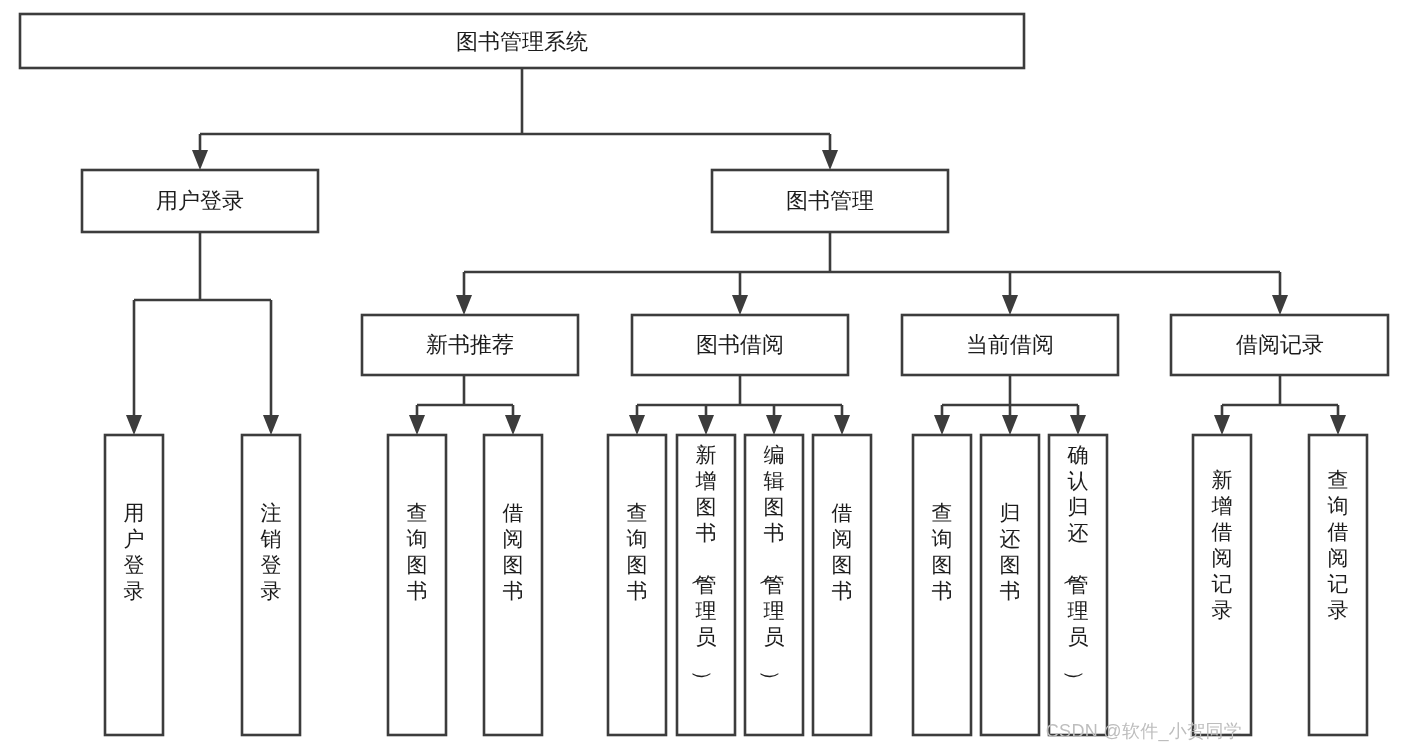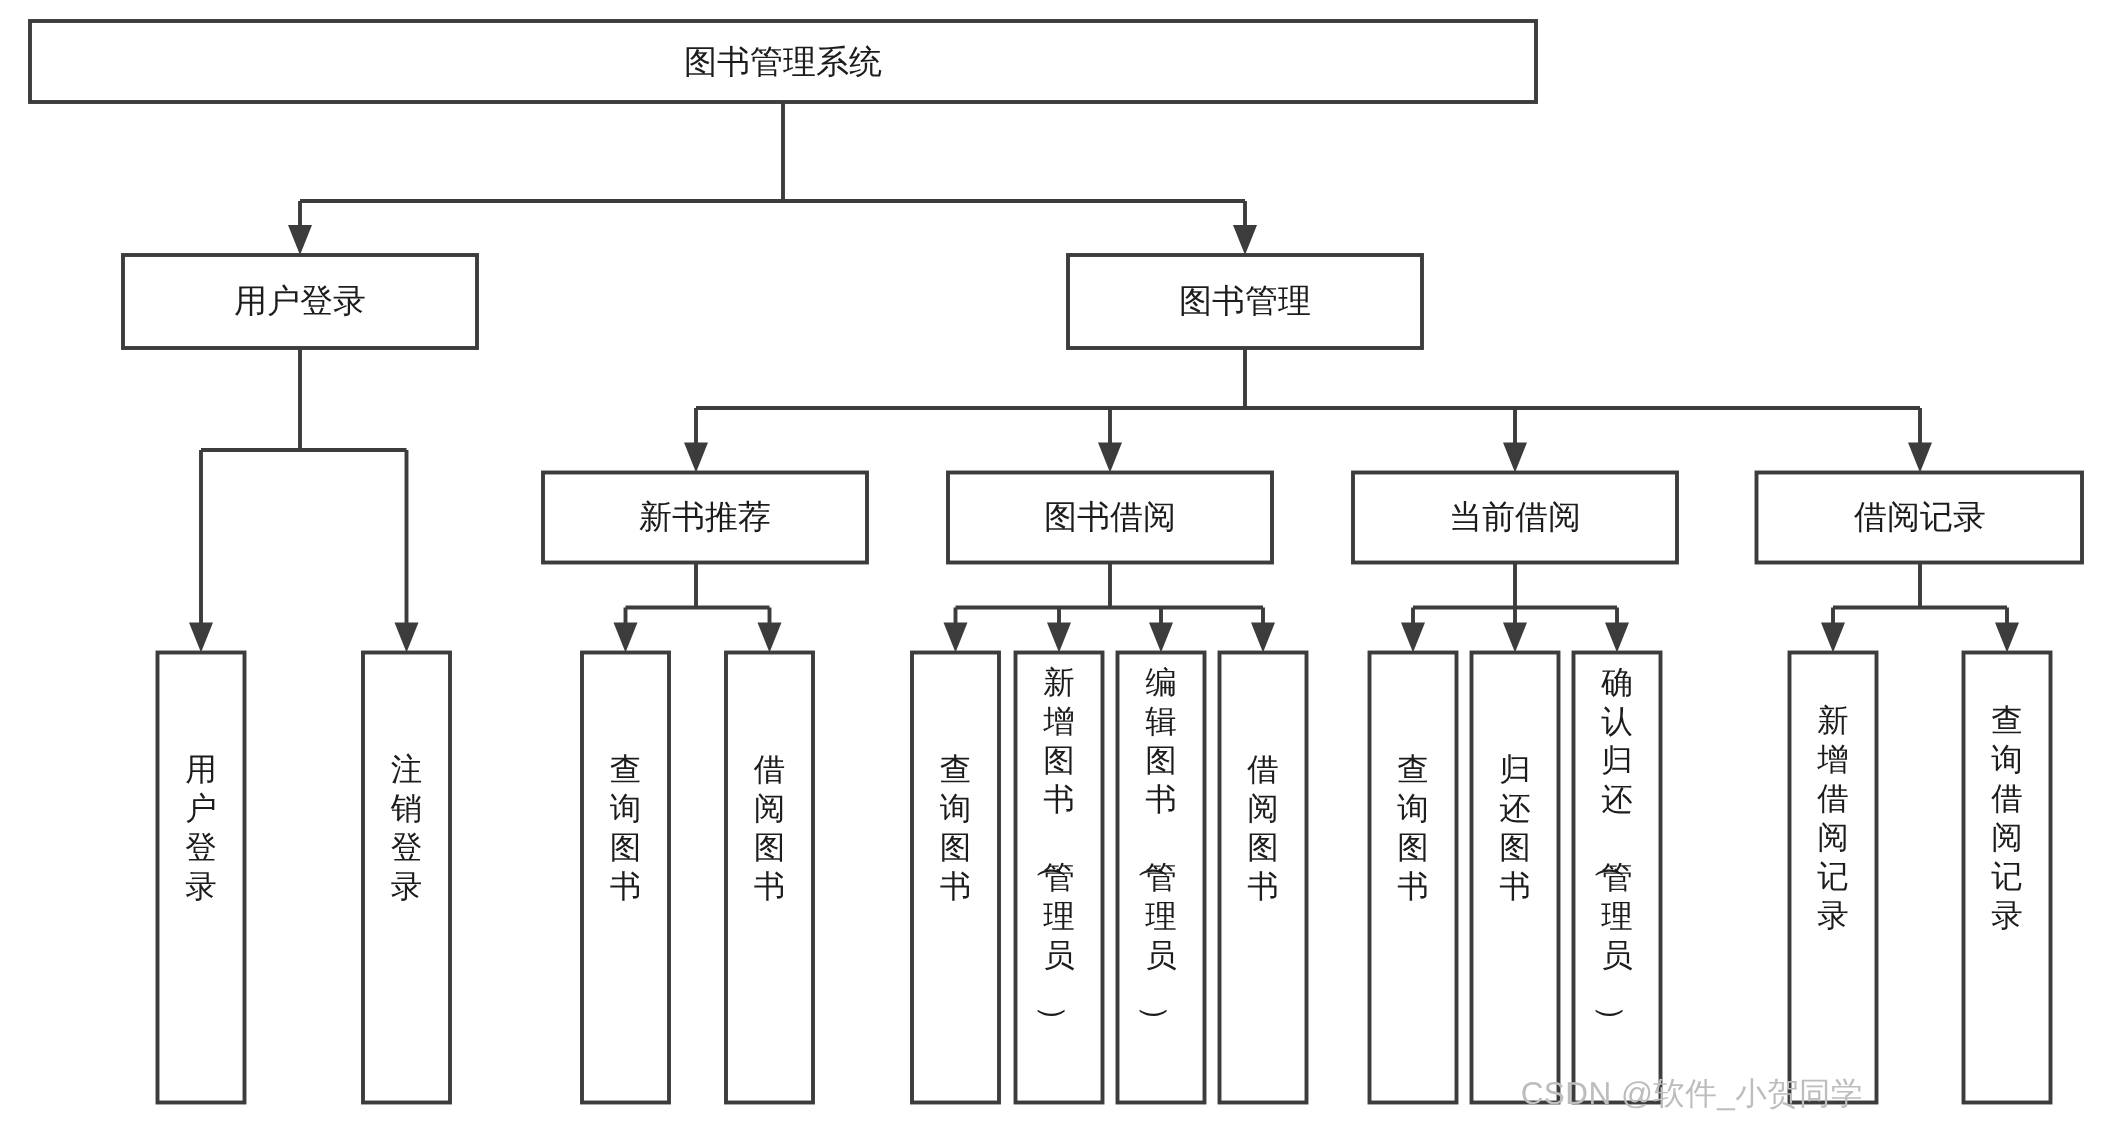--- a/index.html
+++ b/index.html
@@ -55,21 +55,21 @@
     font-family: "Liberation Sans", "DejaVu Sans", sans-serif;
     font-size: 21px;
     fill: #1c1c1c;
     text-anchor: middle;
   }
   .watermark-text {
     position: absolute;
     right: 14px;
     bottom: 4px;
     font-family: "Liberation Sans", "DejaVu Sans", sans-serif;
-    font-size: 21px;
+    font-size: 18px;
     color: #bdbdbd;
     white-space: nowrap;
     letter-spacing: 0.3px;
     user-select: none;
   }
 </style>
 </head>
 <body>
 
 <div id="diagram-root">

